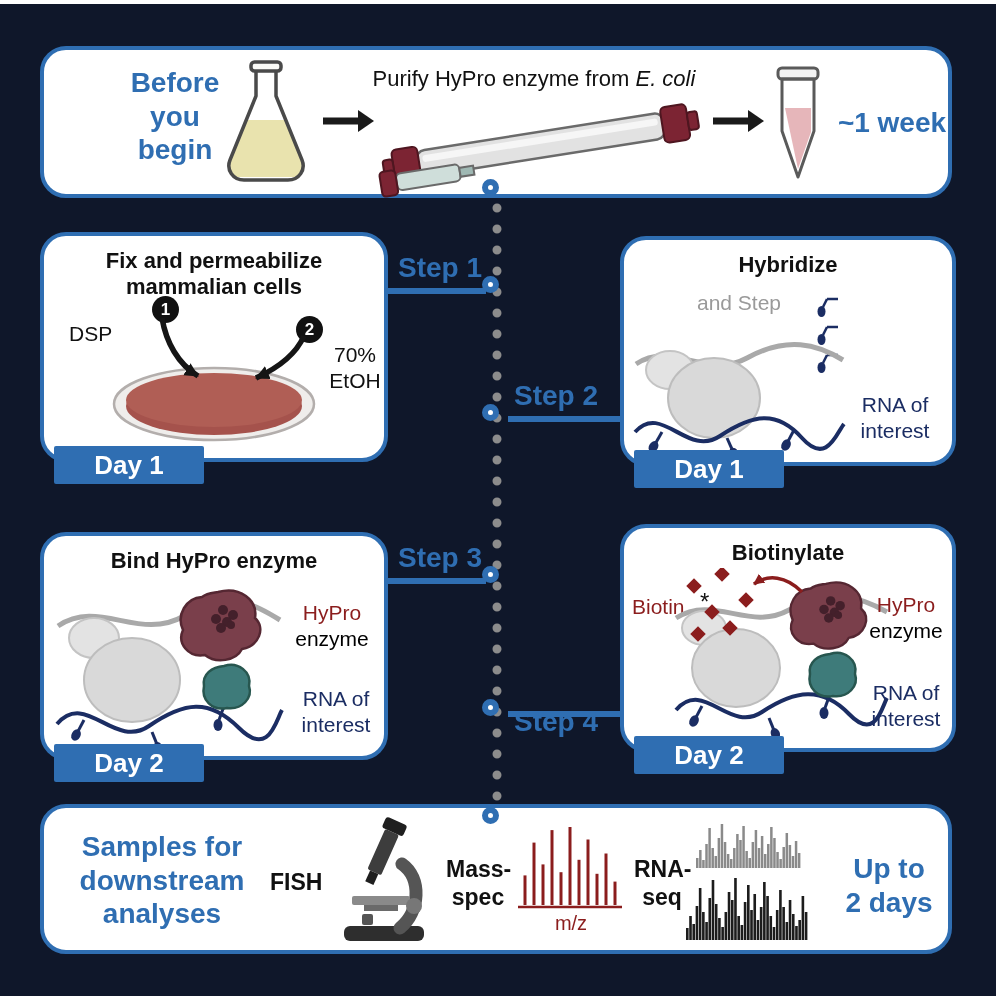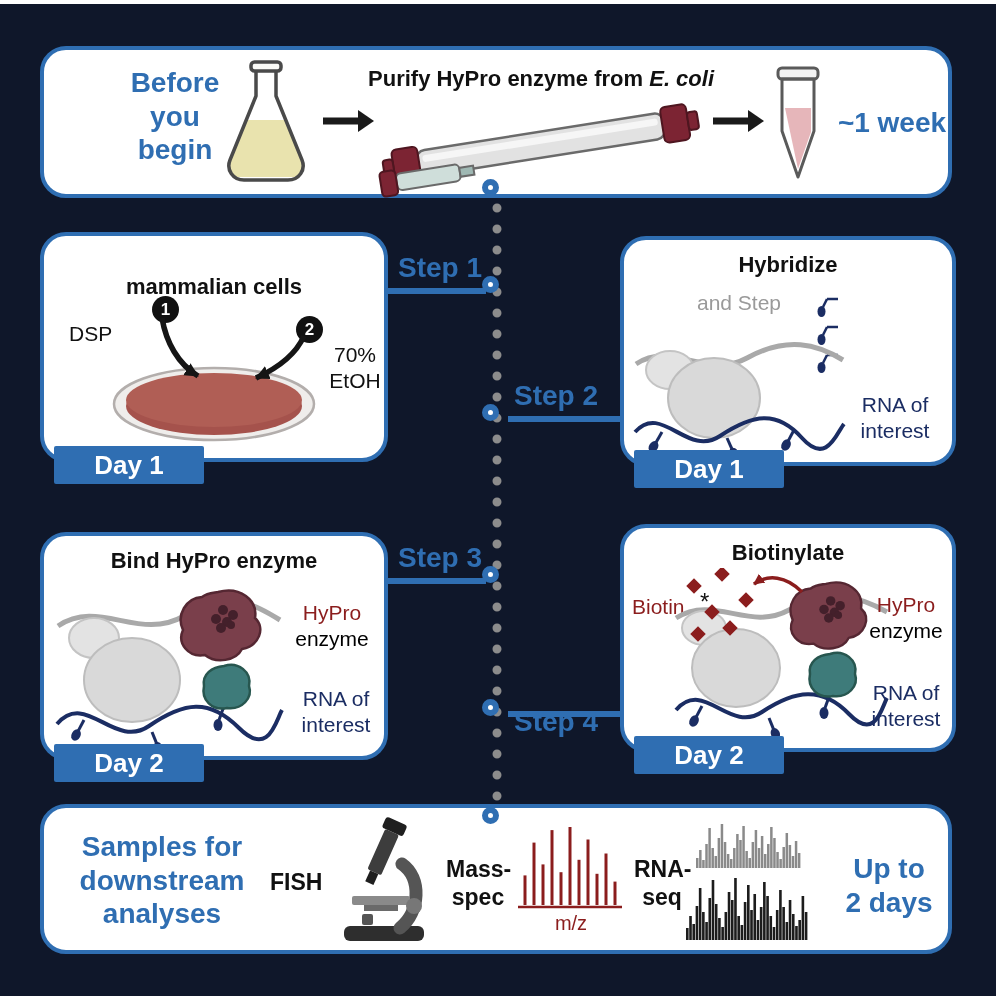--- a/index.html
+++ b/index.html
@@ -44,21 +44,21 @@
       <path d="M31 62 l-17 42 c-3 8 2 15 10 15 h52 c8 0 13 -7 10 -15 l-17 -42 z" fill="#e9e3ae"></path>
       <path d="M40 10 h20 v28 l26 64 c4 10 -3 20 -14 20 H28 c-11 0 -18 -10 -14 -20 l26 -64 z" fill="none" stroke="#4a4a4a" stroke-width="3.5" stroke-linejoin="round"></path>
       <rect x="35" y="4" width="30" height="9" rx="3.5" fill="#fbfbf8" stroke="#4a4a4a" stroke-width="3.5"></rect>
     </svg>
 
     <svg class="abs" style="left:276px;top:58px" width="56" height="26">
       <line x1="3" y1="13" x2="40" y2="13" stroke="#1a1a1a" stroke-width="7"></line>
       <path d="M38 2 L54 13 L38 24 Z" fill="#1a1a1a"></path>
     </svg>
 
-    <div class="abs" style="left:310px;top:16px;width:360px;text-align:right;font-size:22px;font-weight:bold;color:#111;white-space:nowrap">
+    <div class="abs" style="left:310px;top:16px;width:360px;text-align:center;font-size:22px;font-weight:normal;color:#111;white-space:nowrap">
       <span>Purify HyPro enzyme from </span><span style="font-style:italic">E. coli</span>
     </div>
 
     <svg class="abs" style="left:312px;top:44px" width="366" height="104" viewBox="0 0 366 104">
       <g transform="rotate(-9 183 52)">
         <rect x="60" y="38" width="250" height="26" rx="9" fill="#e2e2e2" stroke="#6a6a6a" stroke-width="2.5"></rect>
         <rect x="66" y="43" width="238" height="7" rx="3" fill="#f6f6f6"></rect>
         <rect x="308" y="33" width="26" height="36" rx="5" fill="#7c2433" stroke="#4e1620" stroke-width="2"></rect>
         <rect x="334" y="42" width="10" height="18" rx="3" fill="#7c2433" stroke="#4e1620" stroke-width="2"></rect>
         <rect x="36" y="33" width="26" height="36" rx="5" fill="#7c2433" stroke="#4e1620" stroke-width="2"></rect>
@@ -79,20 +79,21 @@
     <svg class="abs" style="left:722px;top:10px" width="64" height="128" viewBox="0 0 64 128">
       <rect x="12" y="8" width="40" height="11" rx="4" fill="#f2f2f2" stroke="#5a5a5a" stroke-width="3"></rect>
       <path d="M19 48 h26 v24 l-13 37 z" fill="#e6b6ba"></path>
       <path d="M16 19 h32 v52 l-16 46 l-16 -46 z" fill="none" stroke="#5a5a5a" stroke-width="3" stroke-linejoin="round"></path>
     </svg>
 
     <div class="abs blue-head" style="left:788px;top:56px;width:120px">~1 week</div>
   </div>
 
   <div class="panel" style="left:40px;top:228px;width:348px;height:230px">
+    <div class="abs panel-title" style="top:12px">Fix and permeabilize</div>
     <div class="abs panel-title" style="top:38px">mammalian cells</div>
 
     <div class="abs label" style="left:25px;top:85px">DSP</div>
     <div class="num-badge" style="left:108px;top:60px">1</div>
     <div class="num-badge" style="left:252px;top:80px">2</div>
     <div class="abs label" style="left:284px;top:106px;width:54px;text-align:center">
       <div>70%</div>
       <div>EtOH</div>
     </div>
 

